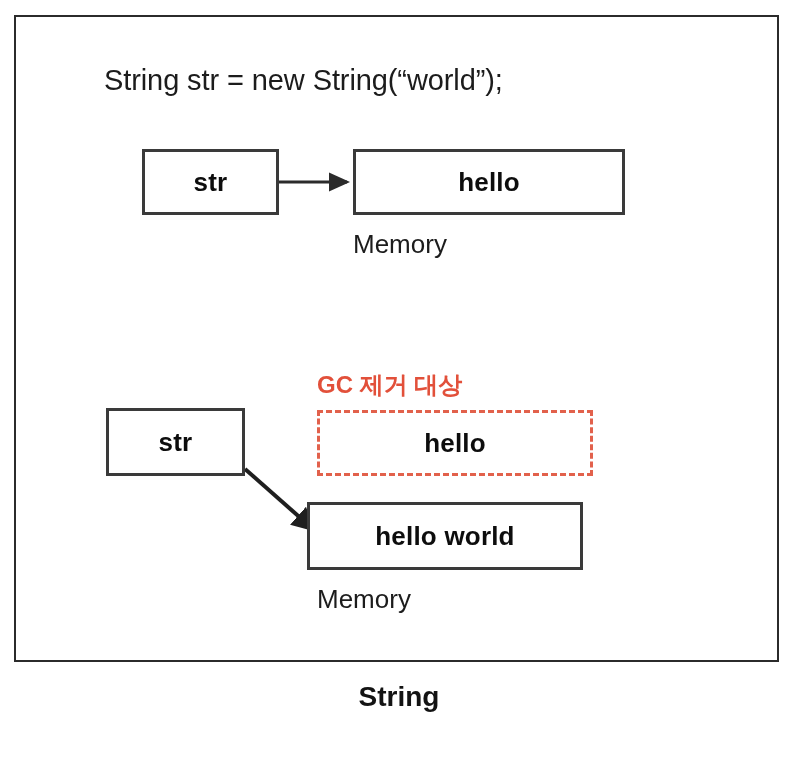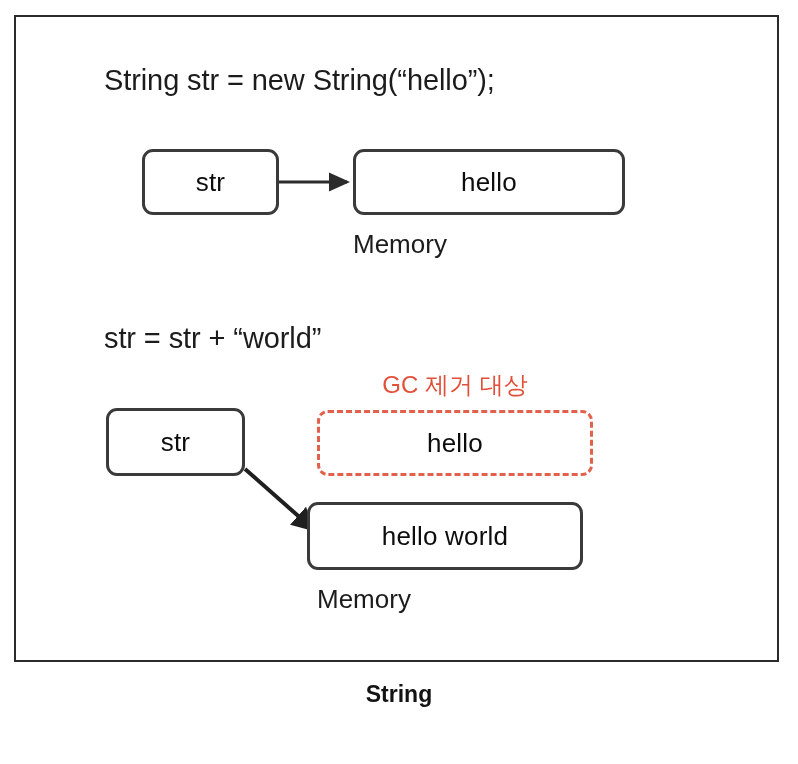--- a/index.html
+++ b/index.html
@@ -43,24 +43,23 @@
 
   
   .node-box {
     position: absolute;
     box-sizing: border-box;
     background: #ffffff;
     display: flex;
     align-items: center;
     justify-content: center;
     font-size: 26px;
-    font-weight: normal;
+    font-weight: bold;
     color: #0d0d0d;
     letter-spacing: 0.2px;
-    border-radius: 11px;
   }
   .solid-box {
     border: 3px solid #3a3a3a;
   }
   .dashed-box {
     border: 3px dashed #e2614c;
   }
 
   
   #box-str-1      { left: 126px; top: 132px; width: 137px; height: 66px; }
@@ -82,23 +81,22 @@
   }
   #memory-label-1 { left: 337px; top: 212px; width: 272px; }
   #memory-label-2 { left: 301px; top: 567px; width: 276px; }
 
   
   #gc-annotation {
     position: absolute;
     left: 301px;
     top: 352px;
     width: 276px;
-    text-align: center;
     font-size: 24px;
-    font-weight: normal;
+    font-weight: bold;
     color: #e2503a;
     white-space: nowrap;
   }
 
   
   #arrows-layer {
     position: absolute;
     left: 0;
     top: 0;
     width: 765px;
@@ -106,21 +104,21 @@
     pointer-events: none;
   }
 
   
   #caption {
     position: absolute;
     left: 0;
     top: 681px;
     width: 798px;
     text-align: center;
-    font-size: 23px;
+    font-size: 28px;
     font-weight: bold;
     color: #131313;
   }
 </style>
 </head>
 <body>
 
 <div id="diagram-frame">
 
   <svg id="arrows-layer" viewBox="0 0 765 647" width="765" height="647">
@@ -131,29 +129,28 @@
       <marker id="arrowhead-solid-2" markerWidth="6" markerHeight="6" refX="5" refY="3" orient="auto">
         <path d="M0,0 L6,3 L0,6 z" fill="#1f1f1f"></path>
       </marker>
     </defs>
 
     <line x1="263" y1="165" x2="331" y2="165" stroke="#2b2b2b" stroke-width="3" marker-end="url(#arrowhead-solid)"></line>
 
     <line x1="229" y1="452" x2="297" y2="512" stroke="#1f1f1f" stroke-width="4" marker-end="url(#arrowhead-solid-2)"></line>
   </svg>
 
-  <div class="code-line" id="code-line-1">String str = new String(“hello”);</div>
+  <div class="code-line" id="code-line-1">String str = new String(“world”);</div>
 
   <div class="node-box solid-box" id="box-str-1">str</div>
 
   <div class="node-box solid-box" id="box-hello-1">hello</div>
 
   <div class="memory-label" id="memory-label-1">Memory</div>
 
-  <div class="code-line" id="code-line-2">str = str + “world”</div>
 
   <div id="gc-annotation">GC 제거 대상</div>
 
   <div class="node-box solid-box" id="box-str-2">str</div>
 
   <div class="node-box dashed-box" id="box-hello-gc">hello</div>
 
   <div class="node-box solid-box" id="box-helloworld">hello world</div>
 
   <div class="memory-label" id="memory-label-2">Memory</div>

